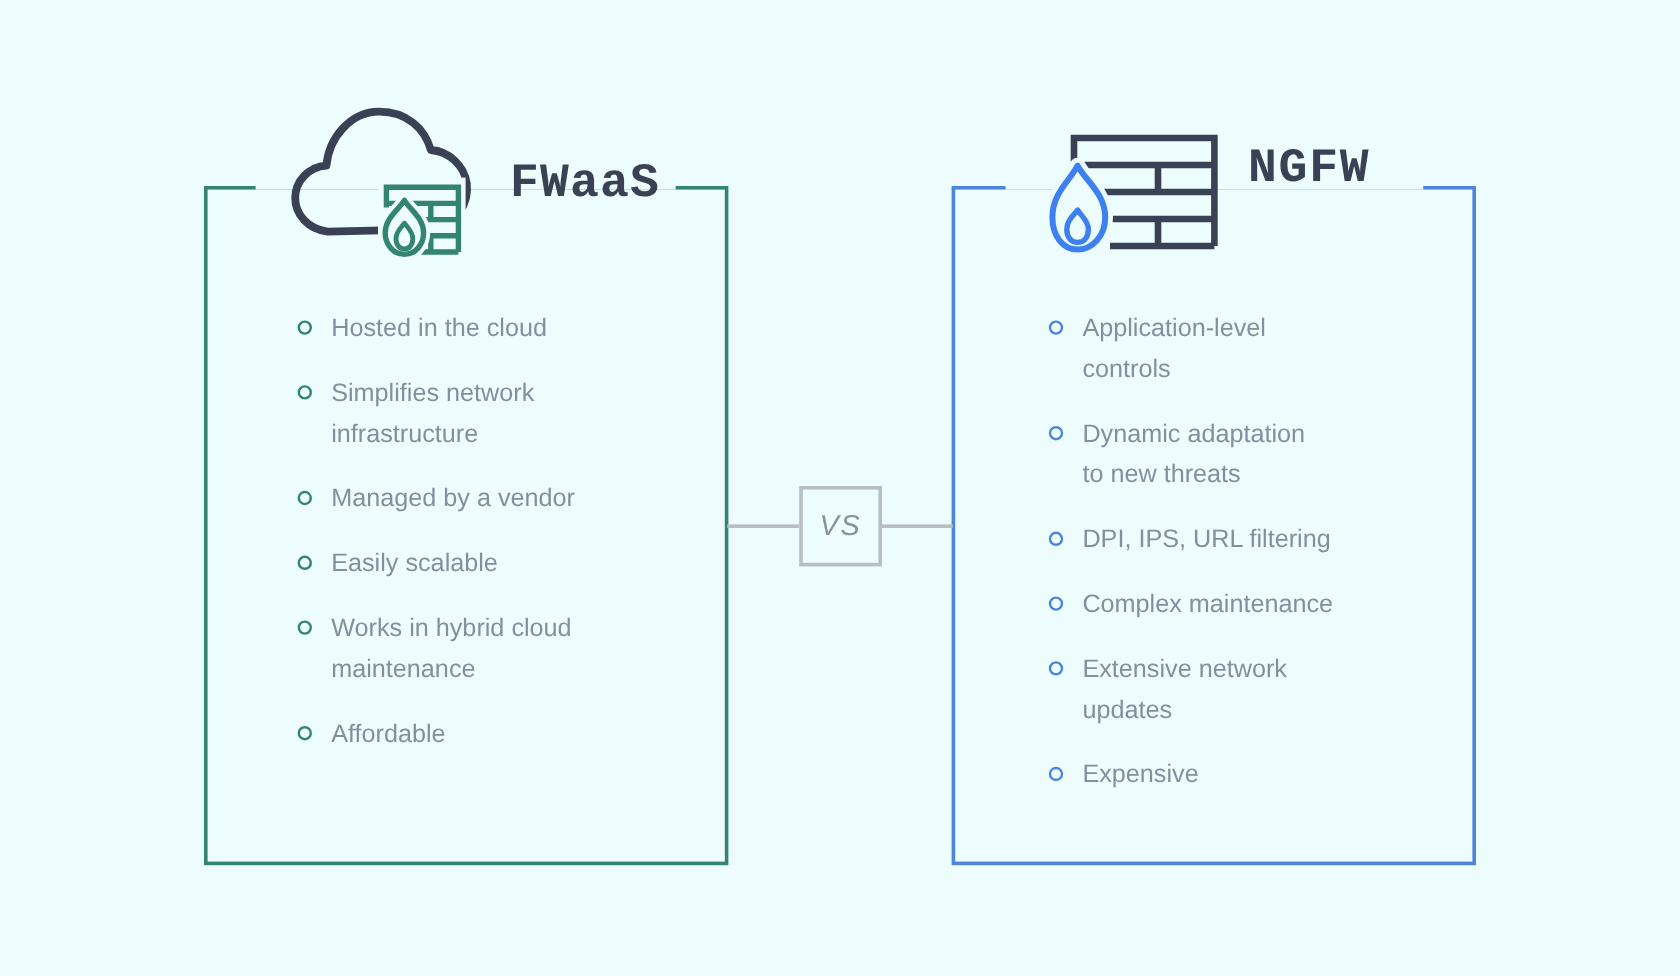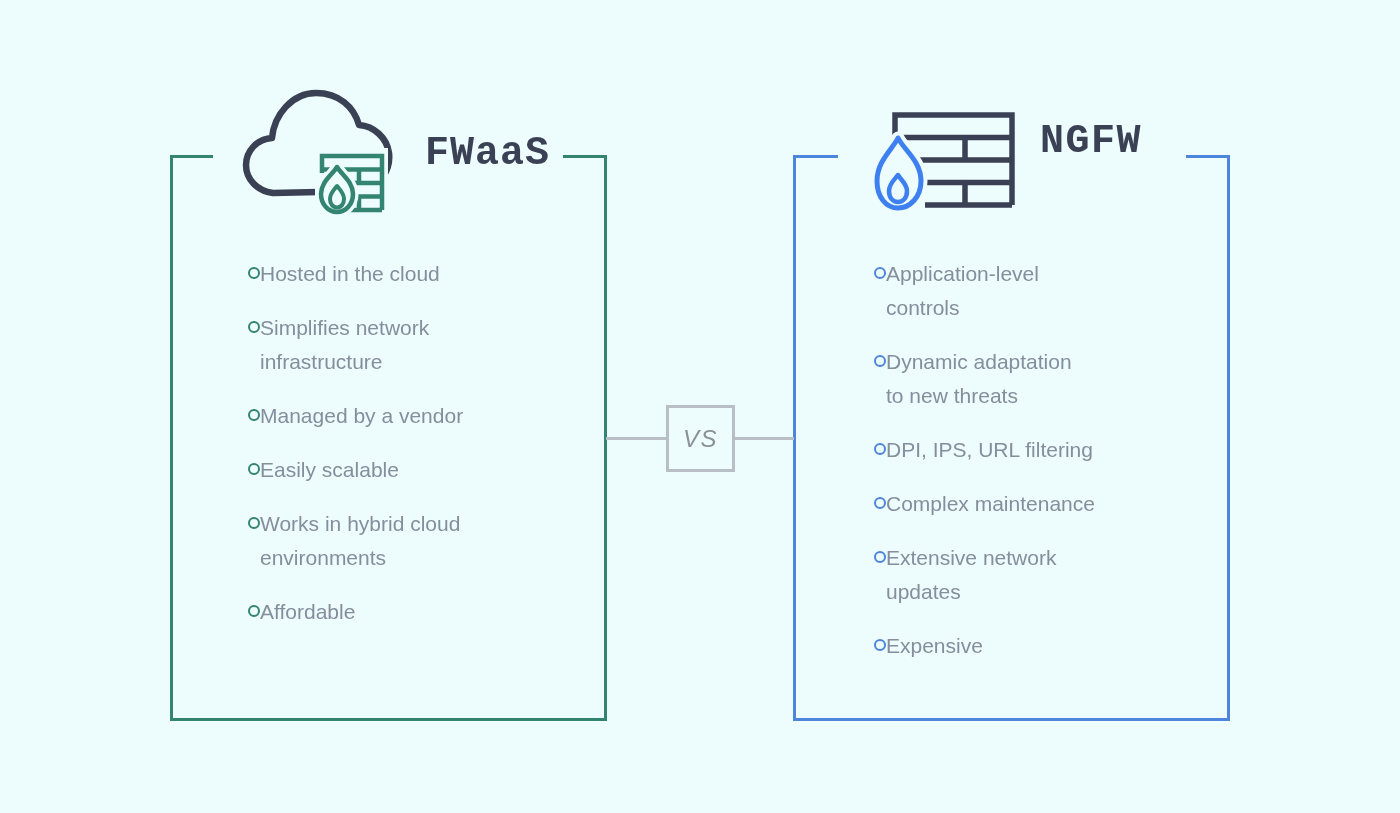--- a/index.html
+++ b/index.html
@@ -58,21 +58,21 @@
   }
   #left-list{left:248px;width:330px;}
   #right-list{left:874px;width:330px;}
   .item{display:flex;align-items:flex-start;}
   .bullet{
     width:8px;height:8px;border-radius:50%;border:2.5px solid;
     margin-top:10px;flex:0 0 auto;box-sizing:content-box;background:transparent;
   }
   #left-list .bullet{border-color:var(--green);}
   #right-list .bullet{border-color:var(--blue);}
-  .item-text{font-size:21px;line-height:34px;color:var(--text-gray);}
+  .item-text{margin-left:16px;font-size:21px;line-height:34px;color:var(--text-gray);}
   .item-text .line{display:block;}
 
   
   .connector{position:absolute;top:437px;height:3px;background:var(--connector-gray);}
   #conn-left{left:606px;width:60px;}
   #conn-right{left:734px;width:60px;}
   .vs-box{
     position:absolute;left:666px;top:405px;width:69px;height:67px;
     border:3px solid var(--connector-gray);box-sizing:border-box;
     background:var(--background);
@@ -149,21 +149,21 @@
     <li class="item">
       <span class="bullet"></span>
       <span class="item-text">
         <span class="line">Easily scalable</span>
       </span>
     </li>
     <li class="item">
       <span class="bullet"></span>
       <span class="item-text">
         <span class="line">Works in hybrid cloud</span>
-        <span class="line">environments</span>
+        <span class="line">maintenance</span>
       </span>
     </li>
     <li class="item">
       <span class="bullet"></span>
       <span class="item-text">
         <span class="line">Affordable</span>
       </span>
     </li>
   </ul>
 <ul id="right-list" class="feature-list">

